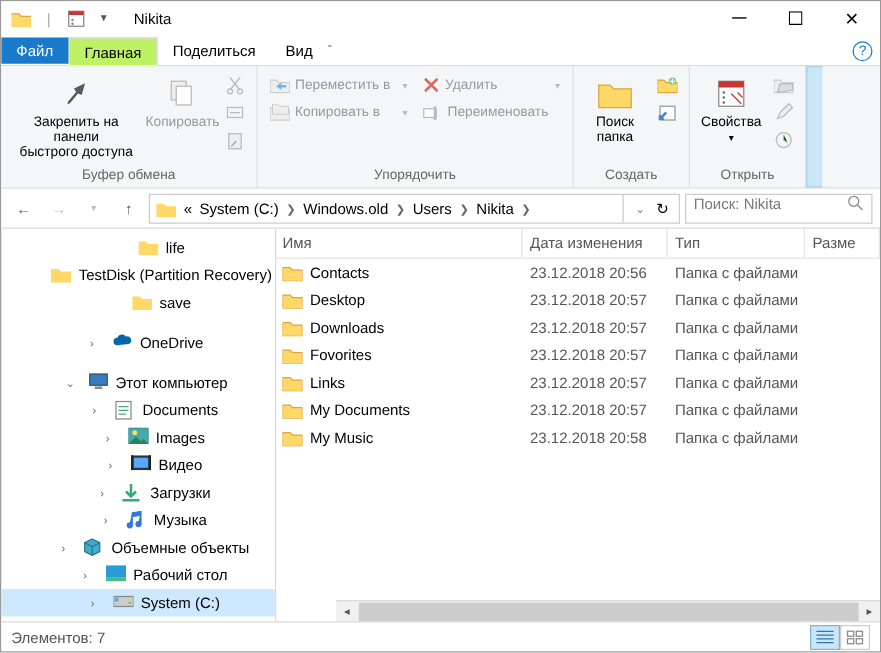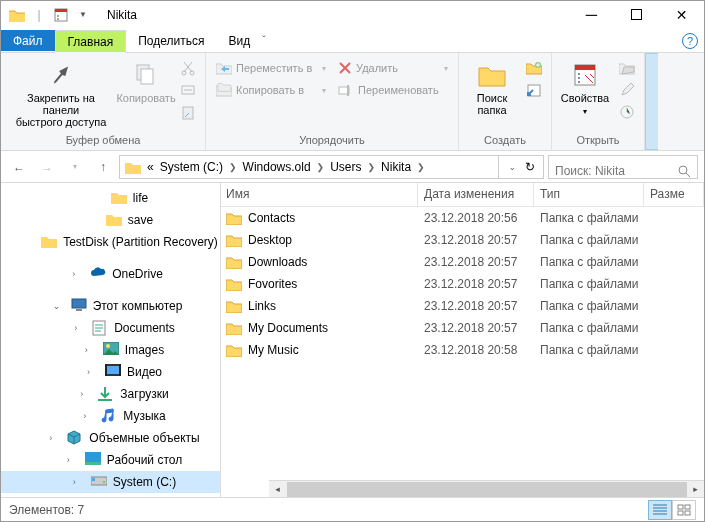--- a/index.html
+++ b/index.html
@@ -36,21 +36,21 @@
 .minibtn { width:22px; height:22px; display:flex; align-items:center; justify-content:center; }
 .gsel { border:1px solid #a5d0ef; background:#cde6f7; }
 
 .addrbar { display:flex; align-items:center; height:32px; padding:0 6px; gap:4px; background:#fff; border-bottom:1px solid #dadada; }
 .navbtn { width:24px; height:24px; display:flex; align-items:center; justify-content:center; font-size:12px; color:#555; cursor:pointer; }
 .navbtn.dis { color:#bbb; }
 .crumbs { flex:1; display:flex; align-items:center; height:24px; border:1px solid #ccc; background:#fff; padding:0 2px; overflow:hidden; }
 .crumbs .c { padding:0 3px; font-size:12px; cursor:pointer; white-space:nowrap; }
 .crumbs .chev { color:#666; font-size:9px; padding:0 3px; }
 .crumbs .ref { margin-left:auto; border-left:1px solid #ccc; padding:0 6px; height:100%; display:flex; align-items:center;}
-.search { width:150px; height:24px; border:1px solid #ccc; display:flex; align-items:flex-end; padding:0 6px; color:#777; font-size:12px; }
+.search { width:150px; height:24px; border:1px solid #ccc; display:flex; align-items:flex-start; padding:0 6px; color:#777; font-size:12px; }
 .search .sico { margin-left:auto; }
 
 .main { flex:1; display:flex; overflow:hidden; }
 .tree { width:220px; border-right:1px solid #dadada; overflow-y:auto; padding:4px 0; }
 .tnode { display:flex; align-items:center; height:22px; padding-left:14px; gap:6px; font-size:12px; cursor:pointer;justify-content:center; }
 .tnode.sel { background:#cde8ff; }
 .tnode .ti { width:16px; height:16px; flex-shrink:0; position:relative; }
 .tnode .exp { width:12px; font-size:9px; color:#666; }
 .tnode.d1 { padding-left:28px; }
 .tnode.d2 { padding-left:38px; }
@@ -327,29 +327,29 @@
           </svg>
         </div>
         <span>life</span>
       </div>
     <div class="tnode d2">
         <div class="ti">
           <svg width="16" height="14">
             <path d="M0 3h6l2 2h8v9H0z" fill="#ffd868"></path>
           </svg>
         </div>
-        <span>save</span>
+        <span>TestDisk (Partition Recovery)</span>
       </div>
     <div class="tnode d2">
         <div class="ti">
           <svg width="16" height="14">
             <path d="M0 3h6l2 2h8v9H0z" fill="#ffd868"></path>
           </svg>
         </div>
-        <span>TestDisk (Partition Recovery)</span>
+        <span>save</span>
       </div>
     <div style="height:10px"></div>
     <div class="tnode">
         <span class="exp">›</span>
         <div class="ti">
           <svg width="16" height="12">
             <path d="M4 10a3 3 0 010-6 4 4 0 017-1 3 3 0 012 6z" fill="#0a64a8"></path>
           </svg>
         </div>
         <span>OneDrive</span>

